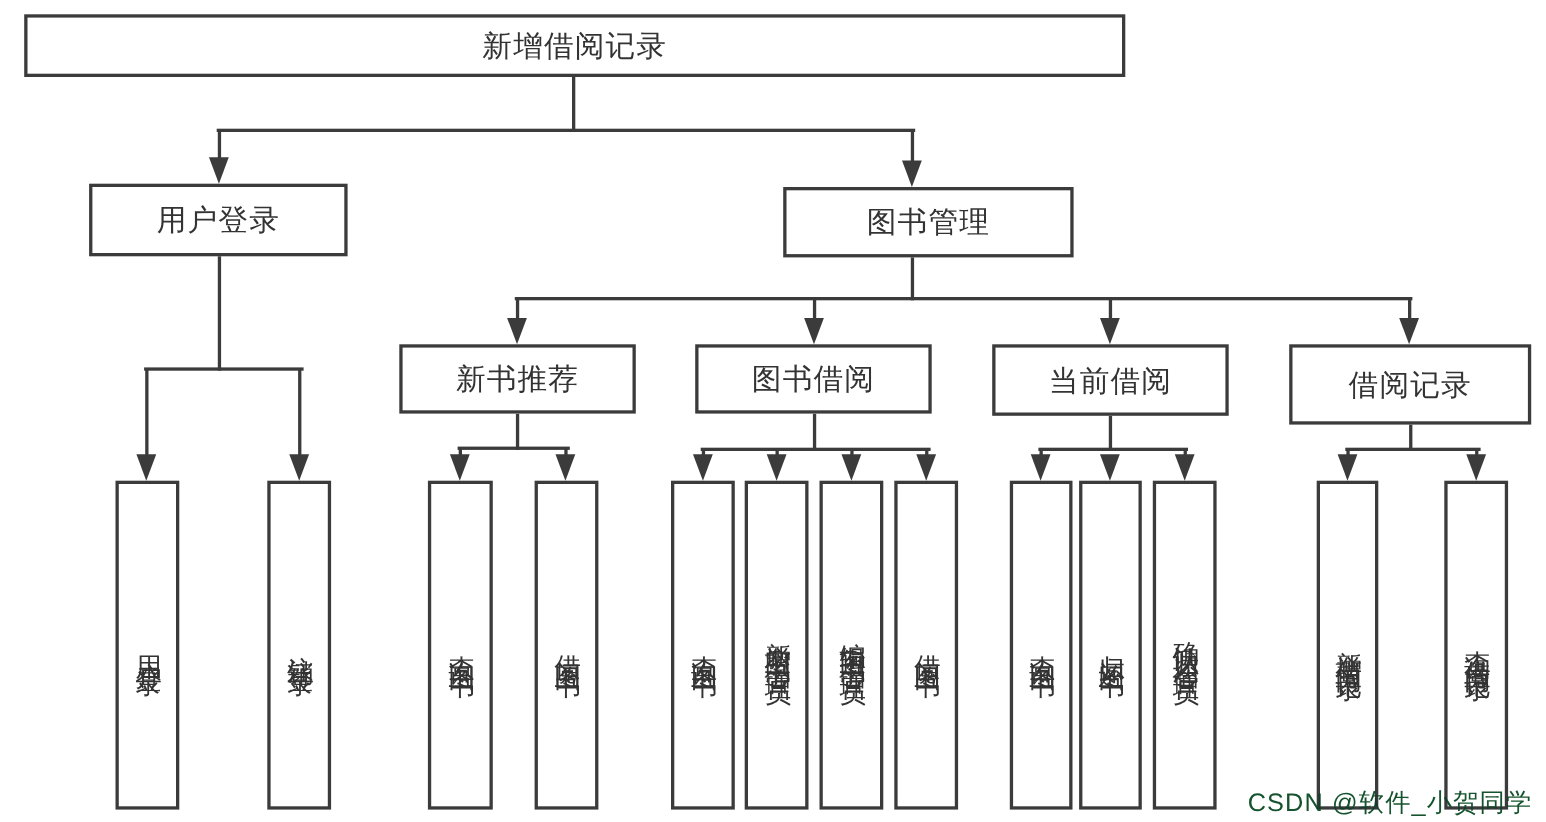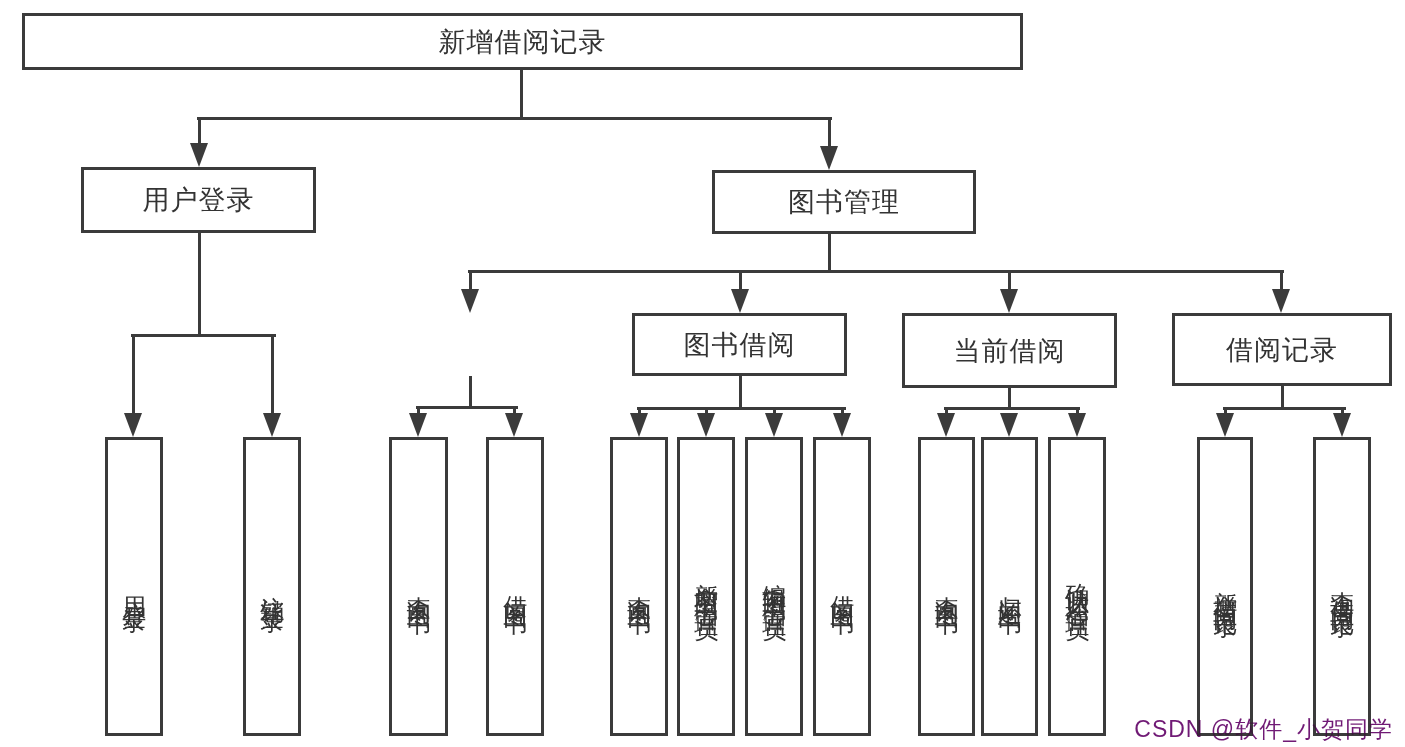--- a/index.html
+++ b/index.html
@@ -47,38 +47,39 @@
     border-right: 9px solid transparent;
     border-top: 24px solid #3b3b3b;
     z-index: 4;
   }
   .watermark {
     position: absolute;
     right: 12px;
     top: 714px;
     font-size: 23px;
     letter-spacing: 1px;
-    color: #701a75;
+    color: #14532d;
     z-index: 10;
     mix-blend-mode: darken;
     white-space: nowrap;
   }
 </style>
 </head>
 <body>
 
 <div id="scene">
 
   <div class="box hbox" style="left:22px; top:13px; width:1001px; height:57px;">新增借阅记录</div>
 
   <div class="box hbox" style="left:81px; top:167px; width:235px; height:66px;">用户登录</div>
   <div class="box hbox" style="left:712px; top:170px; width:264px; height:64px;">图书管理</div>
 
+  <div class="box hbox" style="left:363px; top:313px; width:215px; height:63px;">新书推荐</div>
   <div class="box hbox" style="left:632px; top:313px; width:215px; height:63px;">图书借阅</div>
-  <div class="box hbox" style="left:902px; top:313px; width:215px; height:75px;">当前借阅</div>
+  <div class="box hbox" style="left:902px; top:313px; width:215px; height:65px;">当前借阅</div>
   <div class="box hbox" style="left:1172px; top:313px; width:220px; height:73px;">借阅记录</div>
 
   <div class="box vbox" style="left:105px; top:437px; width:58px; height:299px;">用户登录</div>
   <div class="box vbox" style="left:243px; top:437px; width:58px; height:299px;">注销登录</div>
 
   <div class="box vbox" style="left:389px; top:437px; width:59px; height:299px;">查询图书</div>
   <div class="box vbox" style="left:486px; top:437px; width:58px; height:299px;">借阅图书</div>
 
   <div class="box vbox" style="left:610px; top:437px; width:58px; height:299px;">查询图书</div>
   <div class="box vbox" style="left:677px; top:437px; width:58px; height:299px;">新增图书（管理员）</div>

